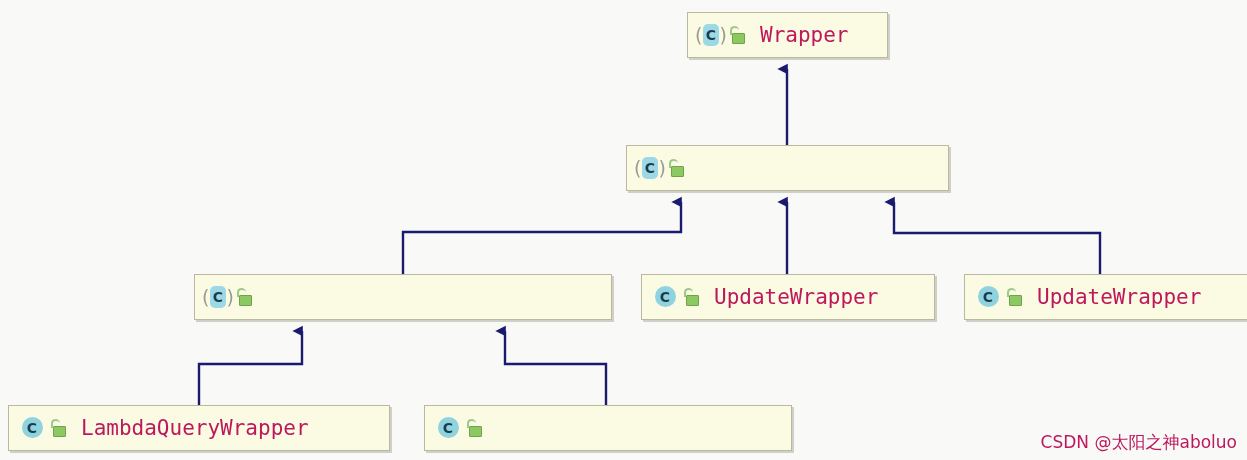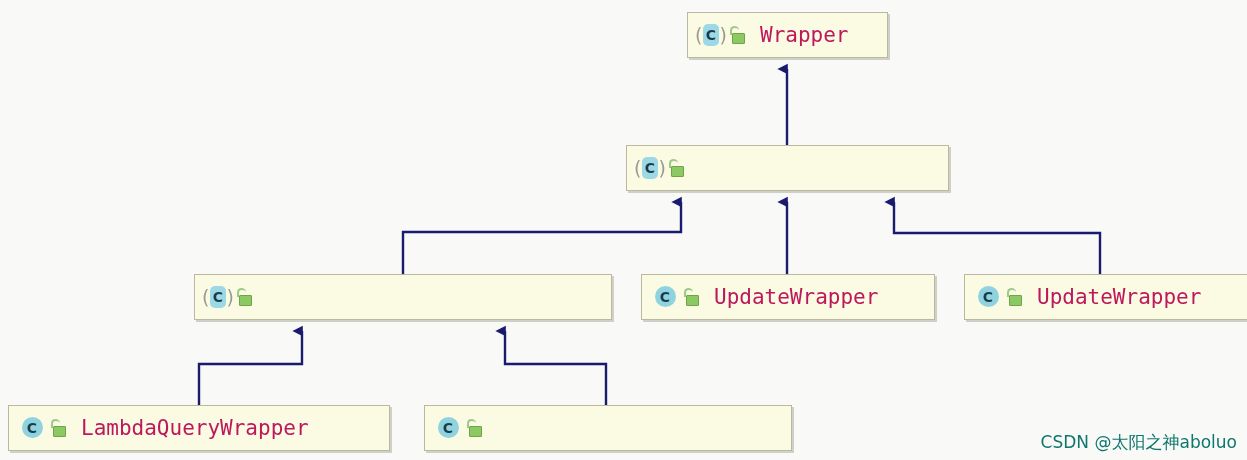--- a/index.html
+++ b/index.html
@@ -137,21 +137,21 @@
     box-sizing: border-box;
   }
 
   
   #watermark {
     position: absolute;
     right: 10px;
     bottom: 6px;
     font-family: "DejaVu Sans", "Liberation Sans", sans-serif;
     font-size: 17px;
-    color: #0f766e;
+    color: #be185d;
     white-space: nowrap;
     user-select: none;
   }
 </style>
 </head>
 <body>
 
 <div id="diagram-canvas">
 
   <svg id="connector-layer" viewBox="0 0 1247 460" width="1247" height="460">

